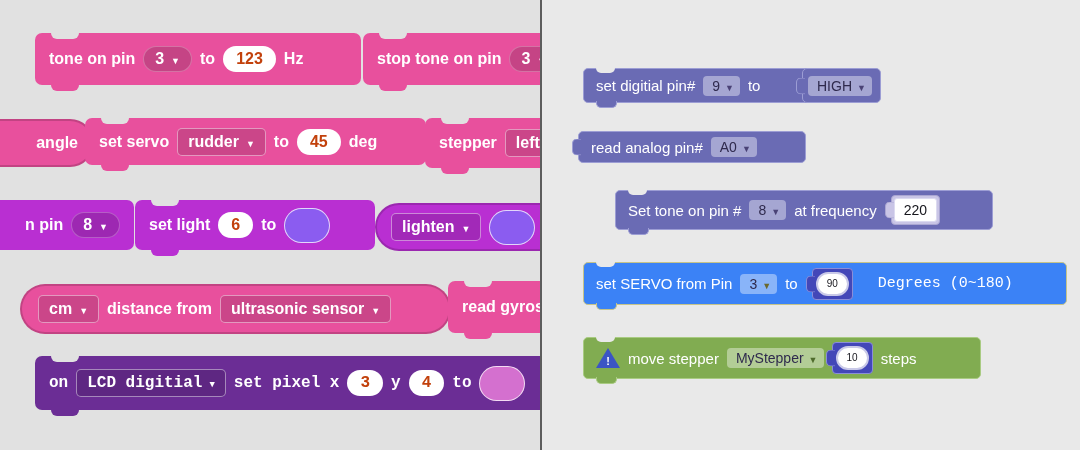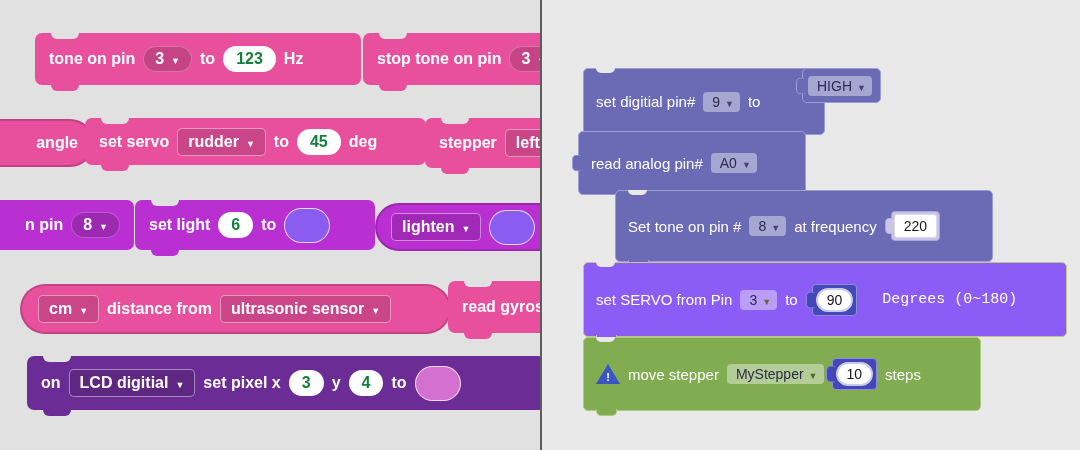--- a/index.html
+++ b/index.html
@@ -18,45 +18,45 @@
       border-radius:0 0 8px 8px;}
   .rep{border-radius:999px;border:2px solid rgba(0,0,0,0.16);}
   .pink{background:#e8509d;}
   .magenta{background:#b92fd2;}
   .deeppurple{background:#6b2d95;}
 
   .odd{display:inline-flex;align-items:center;gap:7px;background:rgba(0,0,0,0.15);
       border:1px solid rgba(255,255,255,0.25);border-radius:999px;padding:3px 11px;cursor:pointer;}
   .rdd{display:inline-flex;align-items:center;gap:7px;background:rgba(0,0,0,0.12);
       border:1px solid rgba(255,255,255,0.45);border-radius:5px;padding:4px 10px;cursor:pointer;}
-  .wov{background:#fff;border-radius:999px;padding:4px 13px;color:#15803d;font-weight:700;}
+  .wov{background:#fff;border-radius:999px;padding:4px 13px;color:#c2410c;font-weight:700;}
   .swatch{width:44px;height:33px;border-radius:999px;border:1px solid rgba(255,255,255,0.75);}
   .arr-w::before{content:"▼";font-size:9px;color:#fff;}
   .arr-d::before{content:"▼";font-size:9px;color:#4a4276;}
   .arr-o::before{content:"▼";font-size:9px;color:#6b692e;}
   .arr-g::before{content:"▼";font-size:9px;color:#4e6b2c;}
 
   
-  .bb{position:absolute;display:flex;align-items:center;gap:8px;padding:16px 12px;
+  .bb{position:absolute;display:flex;align-items:center;gap:8px;padding:0 12px;
       border-radius:5px;color:#fff;font-size:15px;white-space:nowrap;border:1px solid;}
   .bb.bpurple{background:#6a6bb4;border-color:#9c9dd4;}
-  .bb.bolive{background:#8b5cf6;border-color:#c6c489;}
+  .bb.bolive{background:#3b82f6;border-color:#c6c489;}
   .bb.bgreen{background:#81ac51;border-color:#a9cb82;}
   .bb .ntop{position:absolute;top:-1px;left:12px;width:19px;height:5px;background:#e9e9e9;
       border-radius:0 0 5px 5px;}
   .bb .btab{position:absolute;bottom:-6px;left:12px;width:19px;height:6px;background:inherit;
       border:1px solid;border-color:inherit;border-top:none;border-radius:0 0 5px 5px;}
   .knob{position:absolute;left:-7px;top:50%;transform:translateY(-50%);width:8px;height:15px;
       background:inherit;border:1px solid;border-color:inherit;border-right:none;border-radius:5px 0 0 5px;}
   .fdd{display:inline-flex;align-items:center;gap:5px;background:rgba(255,255,255,0.4);
       color:#2f2a4d;border-radius:4px;padding:2px 6px 2px 9px;font-size:14px;cursor:pointer;}
   .numblk{position:relative;display:inline-flex;align-items:center;background:#4347b8;
       border:1px solid #8a8dd8;border-radius:4px;padding:3px;}
   .numblk .nf{background:#fff;border:2px solid #c9c9e8;border-radius:12px;padding:0 9px;
-      color:#16161d;font-size:14px;line-height:20px;}
+      color:#16161d;font-size:10px;line-height:20px;}
   .shadowblk{position:relative;display:inline-flex;align-items:center;background:#c9c5e6;
       border:1px solid #aaa6d2;border-radius:4px;padding:2px;}
   .shadowblk .nf{background:#fff;border:1px solid #dcdaf0;border-radius:3px;padding:1px 9px;
       color:#16161d;font-size:14px;line-height:20px;}
   .warn{width:24px;height:20px;background:#3b55c4;clip-path:polygon(50% 0,100% 100%,0 100%);
       display:flex;align-items:flex-end;justify-content:center;color:#fff;font-size:11px;
       font-weight:700;line-height:13px;flex:none;}
   .lbl{pointer-events:none;}
 </style>
 </head>
@@ -151,21 +151,21 @@
         <span class="arr-w"></span>
       </span>
     </div>
 
     <div class="sb pink" style="left:448px;top:281px;width:125px;height:52px;">
       <span class="ntop"></span>
       <span class="btab"></span>
       <span class="lbl">read gyros</span>
     </div>
 
-    <div class="sb deeppurple" style="left:27px;top:356px;width:490px;height:54px;">
+    <div class="sb deeppurple" style="left:35px;top:356px;width:490px;height:54px;font-family:Liberation Mono, monospace;">
       <span class="ntop"></span>
       <span class="btab"></span>
       <span class="lbl">on</span>
       <span class="rdd">
         <span>LCD digitial</span>
         <span class="arr-w"></span>
       </span>
       <span class="lbl">set pixel x</span>
       <span class="wov">3</span>
       <span class="lbl">y</span>

